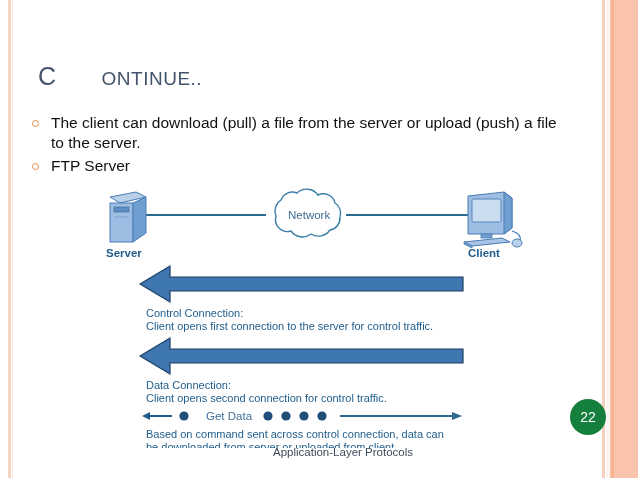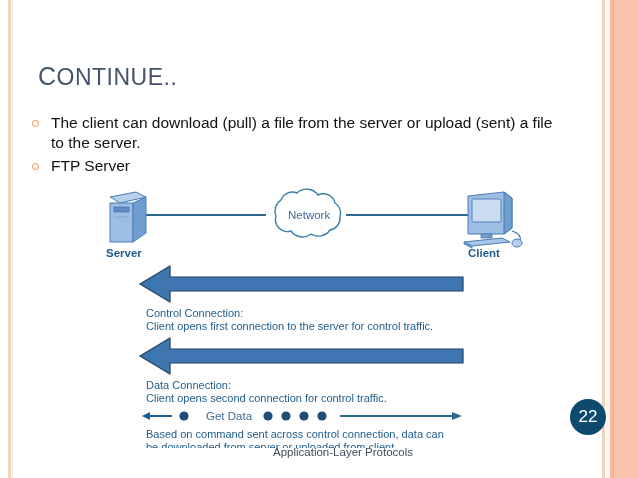--- a/index.html
+++ b/index.html
@@ -78,21 +78,22 @@
     top: 62px;
     color: #44546a;
     font-size: 25px;
     letter-spacing: 0.5px;
     white-space: nowrap;
   }
   .title .cap {
     font-size: 25px;
   }
   .title .sc {
-    font-size: 23px;
+    font-size: 19px;
+    margin-left: 45px;
   }
 
   
   .bullets {
     position: absolute;
     left: 32px;
     top: 113px;
     width: 530px;
   }
   .bullet-row {
@@ -142,23 +143,23 @@
   }
 
   
   .page-badge {
     position: absolute;
     left: 570px;
     top: 399px;
     width: 36px;
     height: 36px;
     border-radius: 50%;
-    background: #0c4a6e;
+    background: #15803d;
     color: #ffffff;
-    font-size: 17px;
+    font-size: 14px;
     display: flex;
     align-items: center;
     justify-content: center;
   }
 </style>
 </head>
 <body>
 
 <div class="slide">
 
@@ -167,21 +168,21 @@
   <div class="edge-line-right-thin"></div>
   <div class="edge-line-right-gap"></div>
   <div class="edge-band-right"></div>
   <div class="edge-band-right-inner"></div>
 
   <div class="title"><span class="cap">C</span><span class="sc">ONTINUE..</span></div>
 
   <div class="bullets">
     <div class="bullet-row">
       <span class="bullet-mark"></span>
-      <span class="bullet-text">The client can download (pull) a file from the server or upload (sent) a file to the server.</span>
+      <span class="bullet-text">The client can download (pull) a file from the server or upload (push) a file to the server.</span>
     </div>
     <div class="bullet-row">
       <span class="bullet-mark"></span>
       <span class="bullet-text">FTP Server</span>
     </div>
   </div>
 
   <div class="diagram">
     <svg width="440" height="262" viewBox="0 0 440 262" xmlns="http://www.w3.org/2000/svg">
 

